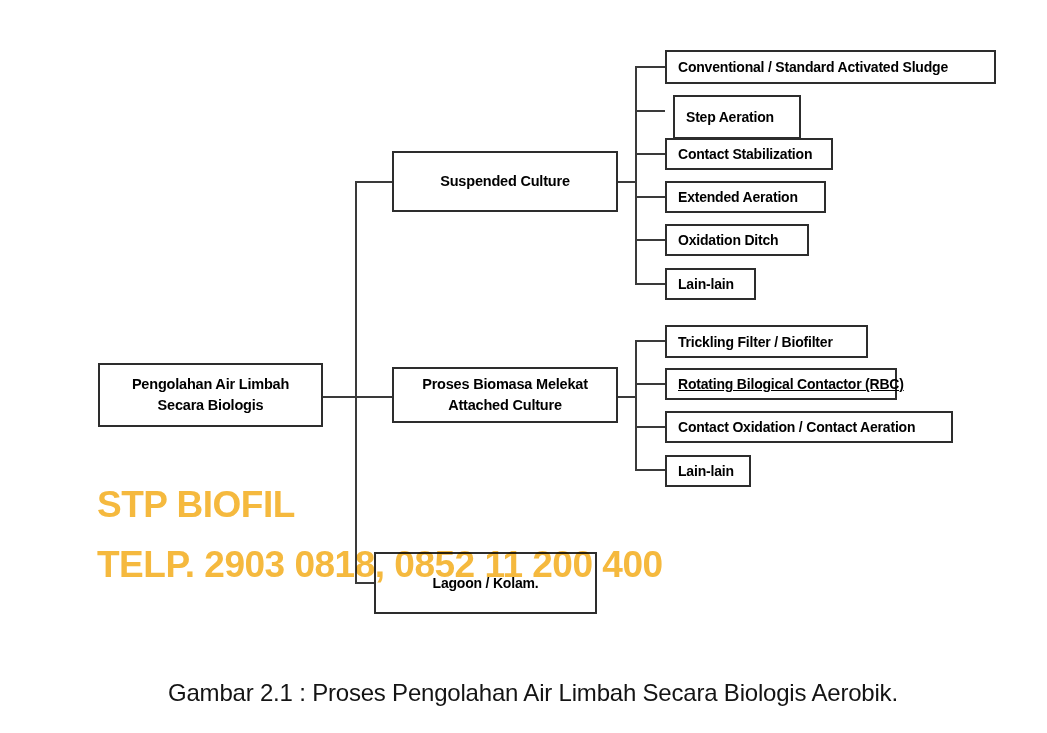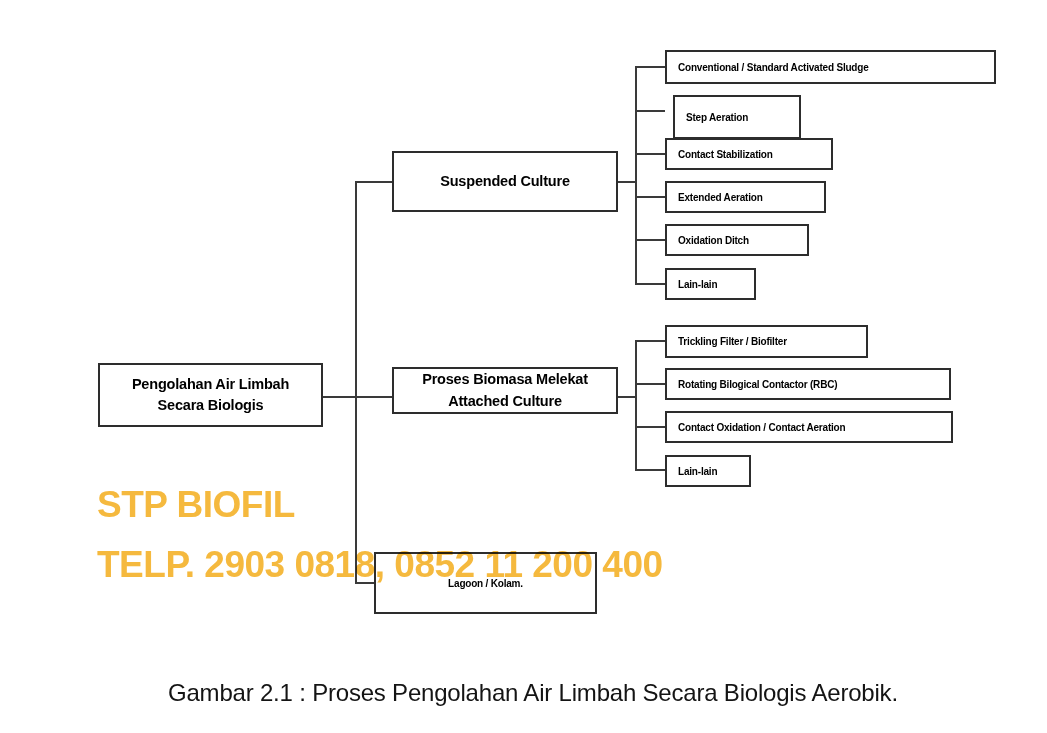--- a/index.html
+++ b/index.html
@@ -10,21 +10,21 @@
   .line{position:absolute;background:#3a3a3a;z-index:1;}
 
   
   .node{
     position:absolute;
     box-sizing:border-box;
     border:2px solid #2d2d2d;
     background:#ffffff;
     color:#000;
     font-weight:bold;
-    font-size:10px;
+    font-size:14px;
     letter-spacing:-0.2px;
     display:flex;
     align-items:center;
     z-index:2;
     white-space:nowrap;
   }
   .node.leaf{padding-left:11px;justify-content:flex-start;}
   .node.parent{flex-direction:column;justify-content:center;text-align:center;line-height:1.45;font-size:14.5px;}
   .node.single{justify-content:center;text-align:center;}
 
@@ -104,29 +104,29 @@
   <div class="node leaf" style="left:665px;top:181px;width:161px;height:32px;">
     <span>Extended Aeration</span>
   </div>
   <div class="node leaf" style="left:665px;top:224px;width:144px;height:32px;">
     <span>Oxidation Ditch</span>
   </div>
   <div class="node leaf" style="left:665px;top:268px;width:91px;height:32px;">
     <span>Lain-lain</span>
   </div>
 
-  <div class="node parent" style="left:392px;top:367px;width:226px;height:47px;">
+  <div class="node parent" style="left:392px;top:367px;width:226px;height:56px;">
     <span>Proses Biomasa Melekat</span>
     <span>Attached Culture</span>
   </div>
 
   <div class="node leaf" style="left:665px;top:325px;width:203px;height:33px;">
     <span>Trickling Filter / Biofilter</span>
   </div>
-  <div class="node leaf" style="left:665px;top:368px;width:286px;height:32px;">
+  <div class="node leaf" style="left:665px;top:368px;width:232px;height:32px;text-decoration:underline;">
     <span>Rotating Bilogical Contactor (RBC)</span>
   </div>
   <div class="node leaf" style="left:665px;top:411px;width:288px;height:32px;">
     <span>Contact Oxidation / Contact Aeration</span>
   </div>
   <div class="node leaf" style="left:665px;top:455px;width:86px;height:32px;">
     <span>Lain-lain</span>
   </div>
 
   <div class="node single" style="left:374px;top:552px;width:223px;height:62px;">

